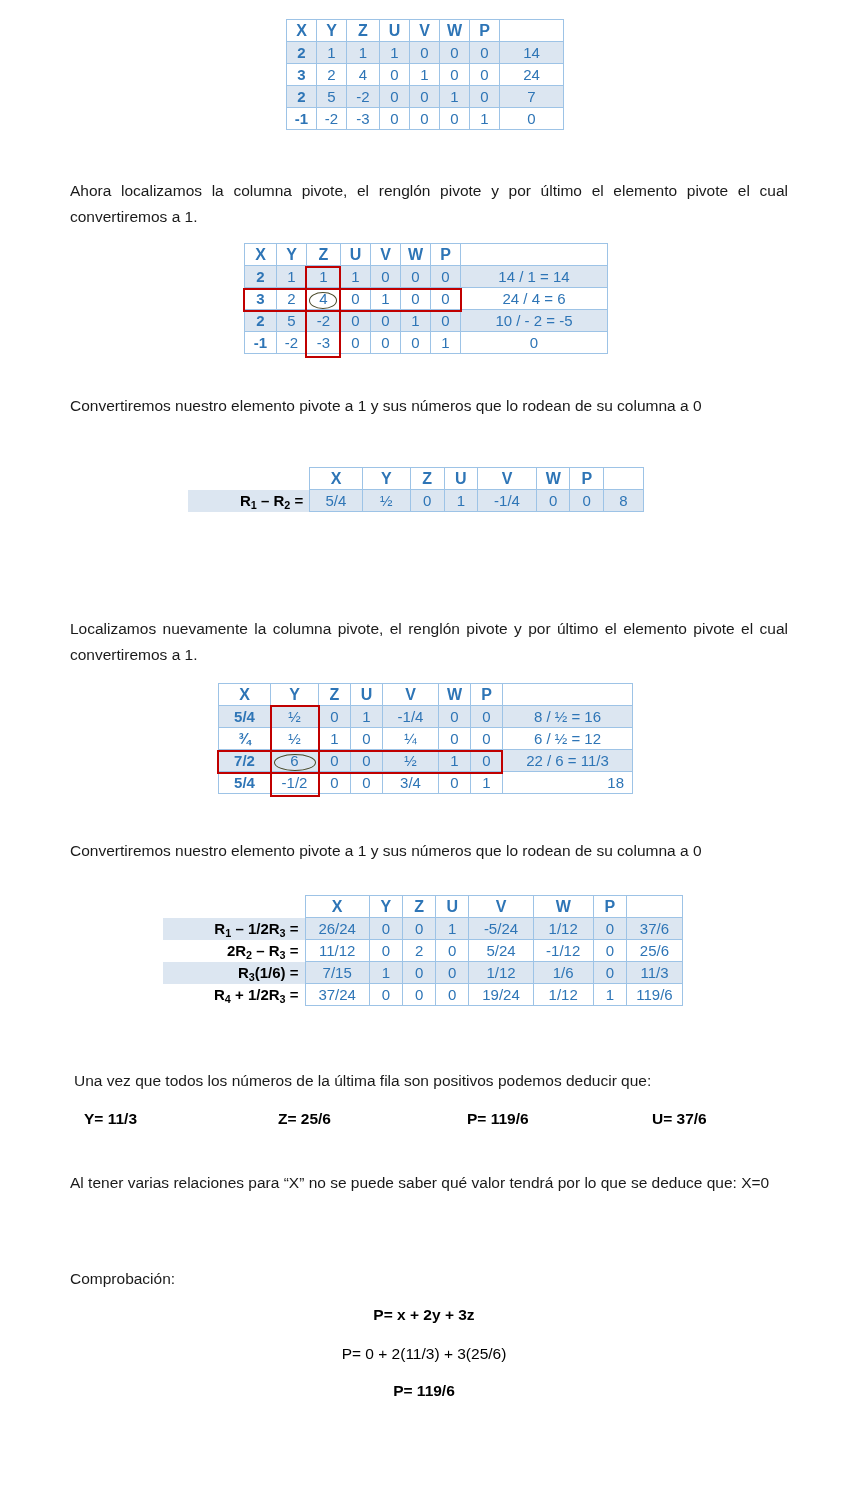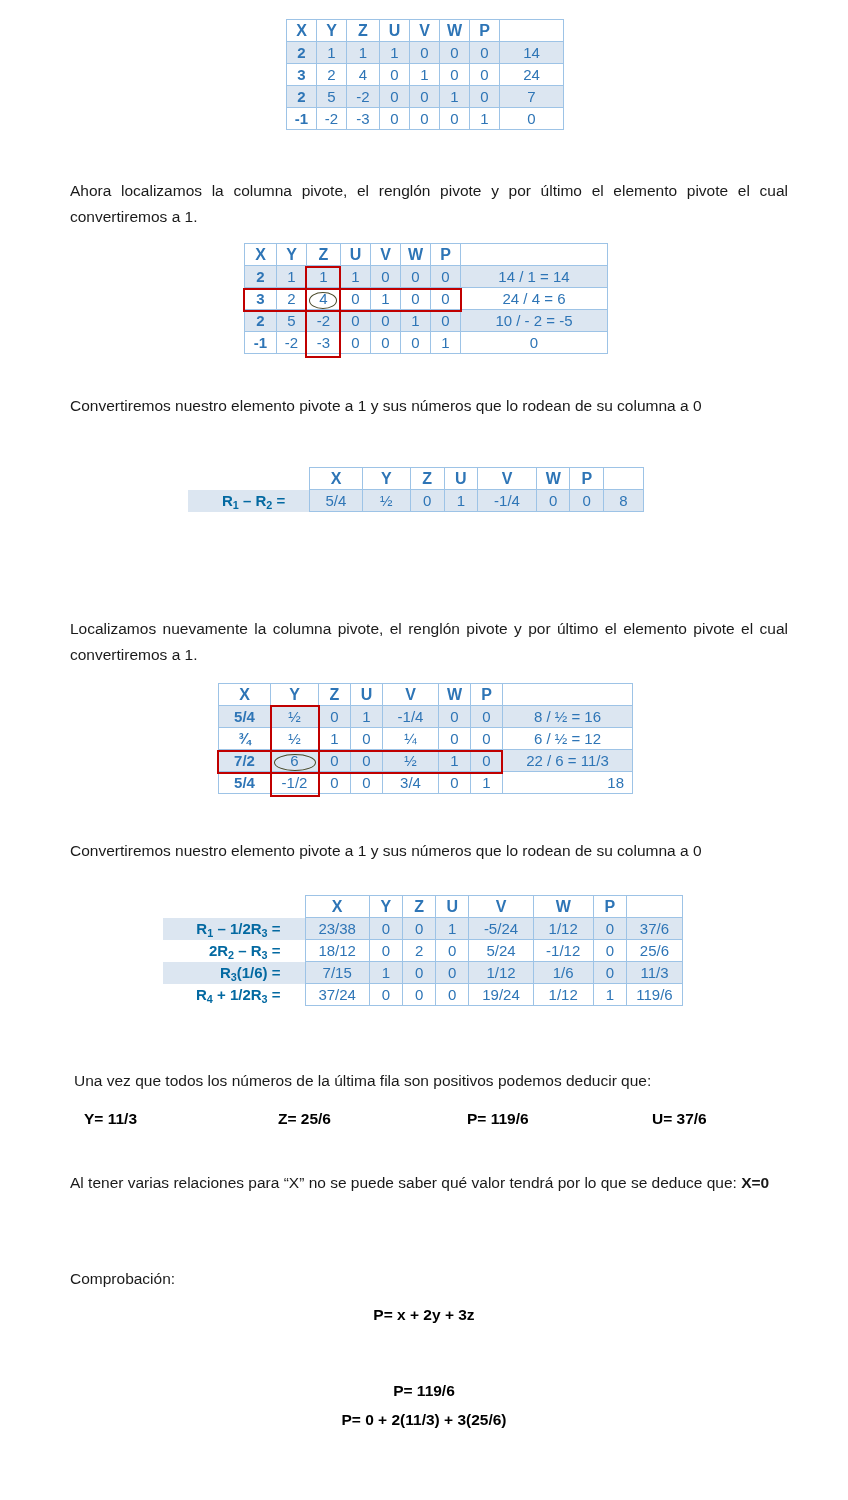--- a/index.html
+++ b/index.html
@@ -18,21 +18,21 @@
 
   
   .para {
     position: absolute;
     font-size: 15.5px;
     line-height: 26px;
     color: #1a1a1a;
     text-align: justify;
   }
   .para.nojust { text-align: left; }
-  .para b { font-weight: bold; }
+  .para b { font-weight: normal; }
 
   
   .simplex {
     position: absolute;
     border-collapse: collapse;
     font-size: 15px;
     color: #2E6DA4;
     table-layout: fixed;
   }
   .simplex td, .simplex th {
@@ -54,24 +54,24 @@
   .simplex tr.shade th {
     background: #DCE6F1;
   }
   .simplex td.hdcol {
     font-weight: bold;
     color: #2E75B6;
   }
   
   .simplex td.rowlabel {
     text-align: right;
-    padding-right: 24px;
+    padding-right: 6px;
     font-weight: bold;
     font-size: 15px;
-    color: #0369a1;
+    color: #000000;
     border: none;
   }
   .simplex th.blank {
     border: none;
     background: transparent;
   }
   .simplex tr.shade td.rowlabel { background: #DCE6F1; }
 
   
   .redbox {
@@ -391,32 +391,32 @@
     <th>U</th>
     <th>V</th>
     <th>W</th>
     <th>P</th>
     <th></th>
   </tr>
     </thead>
   <tbody>
     <tr class="shade">
       <td class="rowlabel"><span>R<sub>1</sub> – 1/2R<sub>3</sub> =</span></td>
-      <td>23/38</td>
+      <td>26/24</td>
       <td>0</td>
       <td>0</td>
       <td>1</td>
       <td>-5/24</td>
       <td>1/12</td>
       <td>0</td>
       <td>37/6</td>
     </tr>
     <tr>
       <td class="rowlabel"><span>2R<sub>2</sub> – R<sub>3</sub> =</span></td>
-      <td>18/12</td>
+      <td>11/12</td>
       <td>0</td>
       <td>2</td>
       <td>0</td>
       <td>5/24</td>
       <td>-1/12</td>
       <td>0</td>
       <td>25/6</td>
     </tr>
     <tr class="shade">
       <td class="rowlabel"><span>R<sub>3</sub>(1/6) =</span></td>
@@ -448,14 +448,14 @@
 <div class="resultline" style="left:84px; top:1110px;">Y= 11/3</div>
 <div class="resultline" style="left:278px; top:1110px;">Z= 25/6</div>
 <div class="resultline" style="left:467px; top:1110px;">P= 119/6</div>
 <div class="resultline" style="left:652px; top:1110px;">U= 37/6</div>
 
 <div class="para nojust" style="left:70px; top:1170px; width:730px;"><span>Al tener varias relaciones para “X” no se puede saber qué valor tendrá por lo que se deduce que: </span><b>X=0</b></div>
 
 <div class="para nojust" style="left:70px; top:1266px; width:400px;">Comprobación:</div>
 
 <div class="centerline bold" style="top:1306px;">P= x + 2y + 3z</div>
-<div class="centerline" style="top:1411px;font-weight:bold;">P= 0 + 2(11/3) + 3(25/6)</div>
+<div class="centerline" style="top:1345px;">P= 0 + 2(11/3) + 3(25/6)</div>
 <div class="centerline bold" style="top:1382px;">P= 119/6</div>
 
 </body></html>

